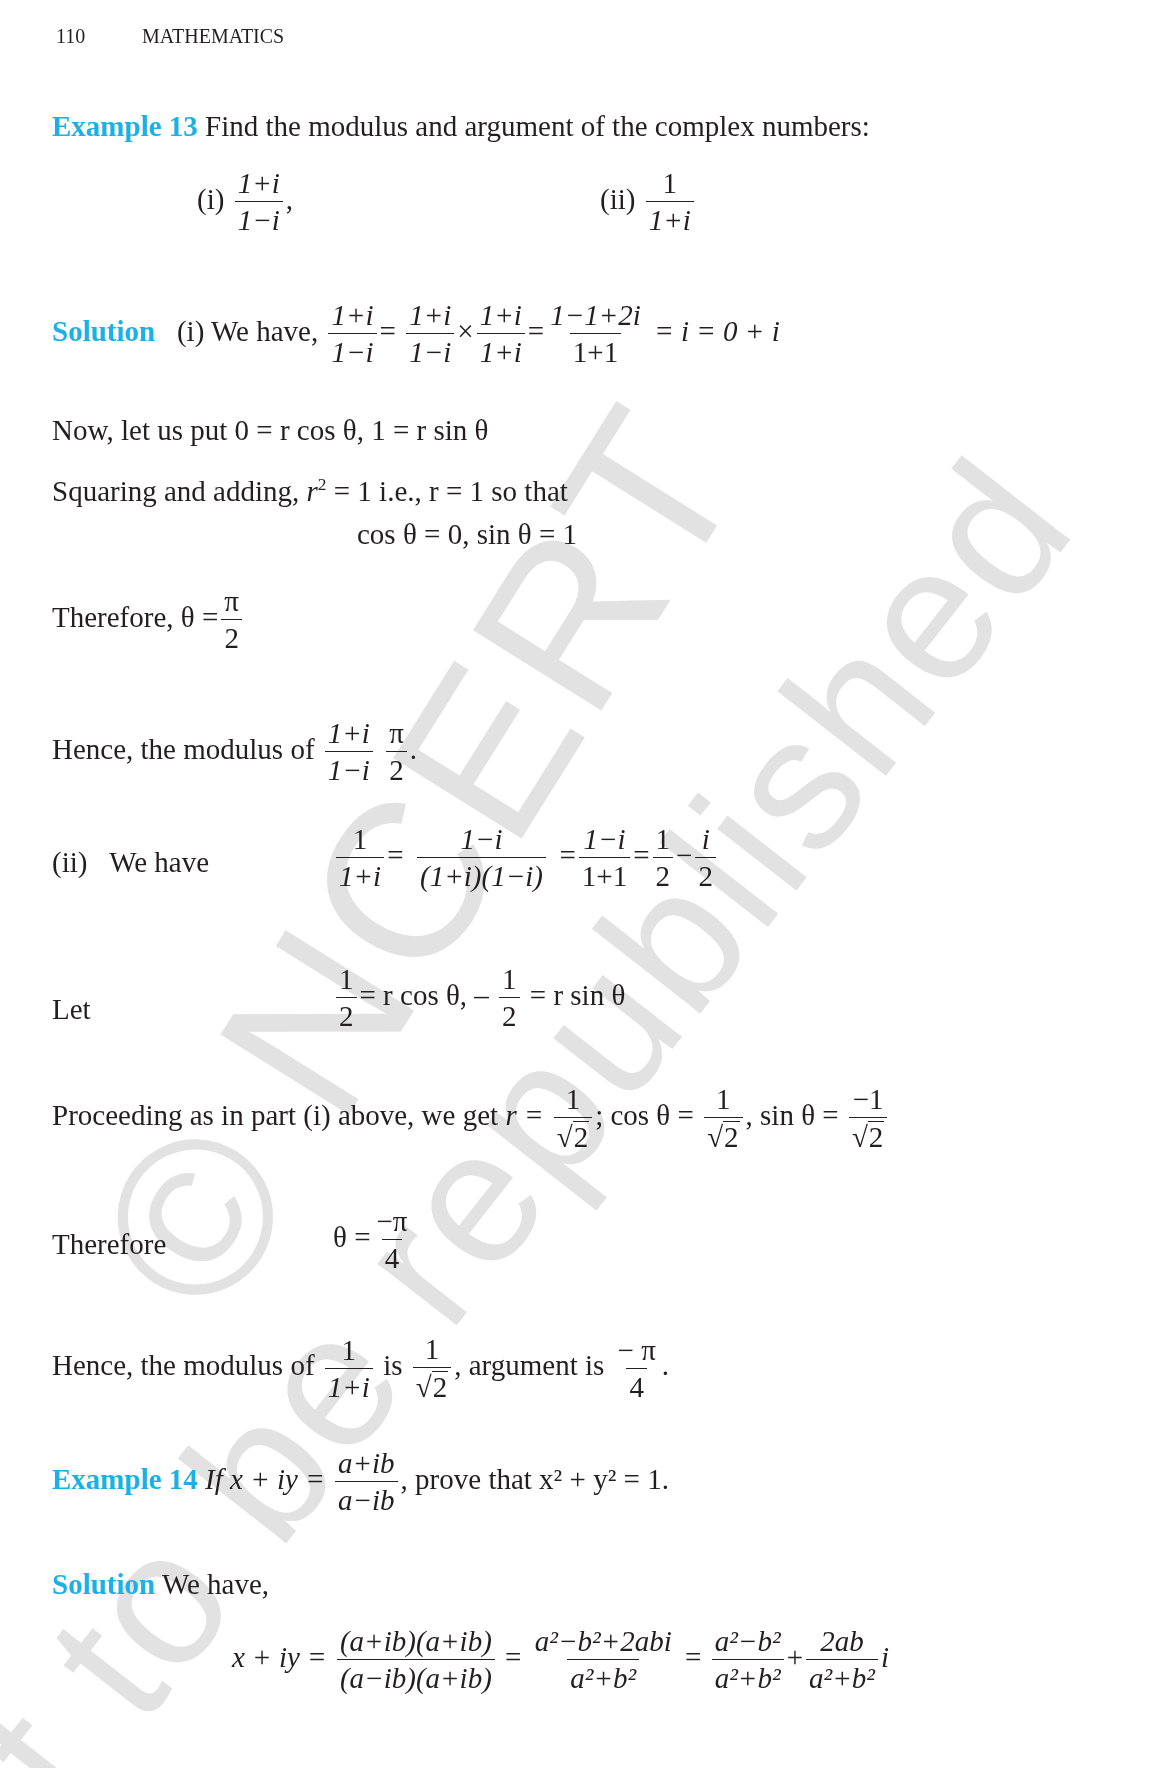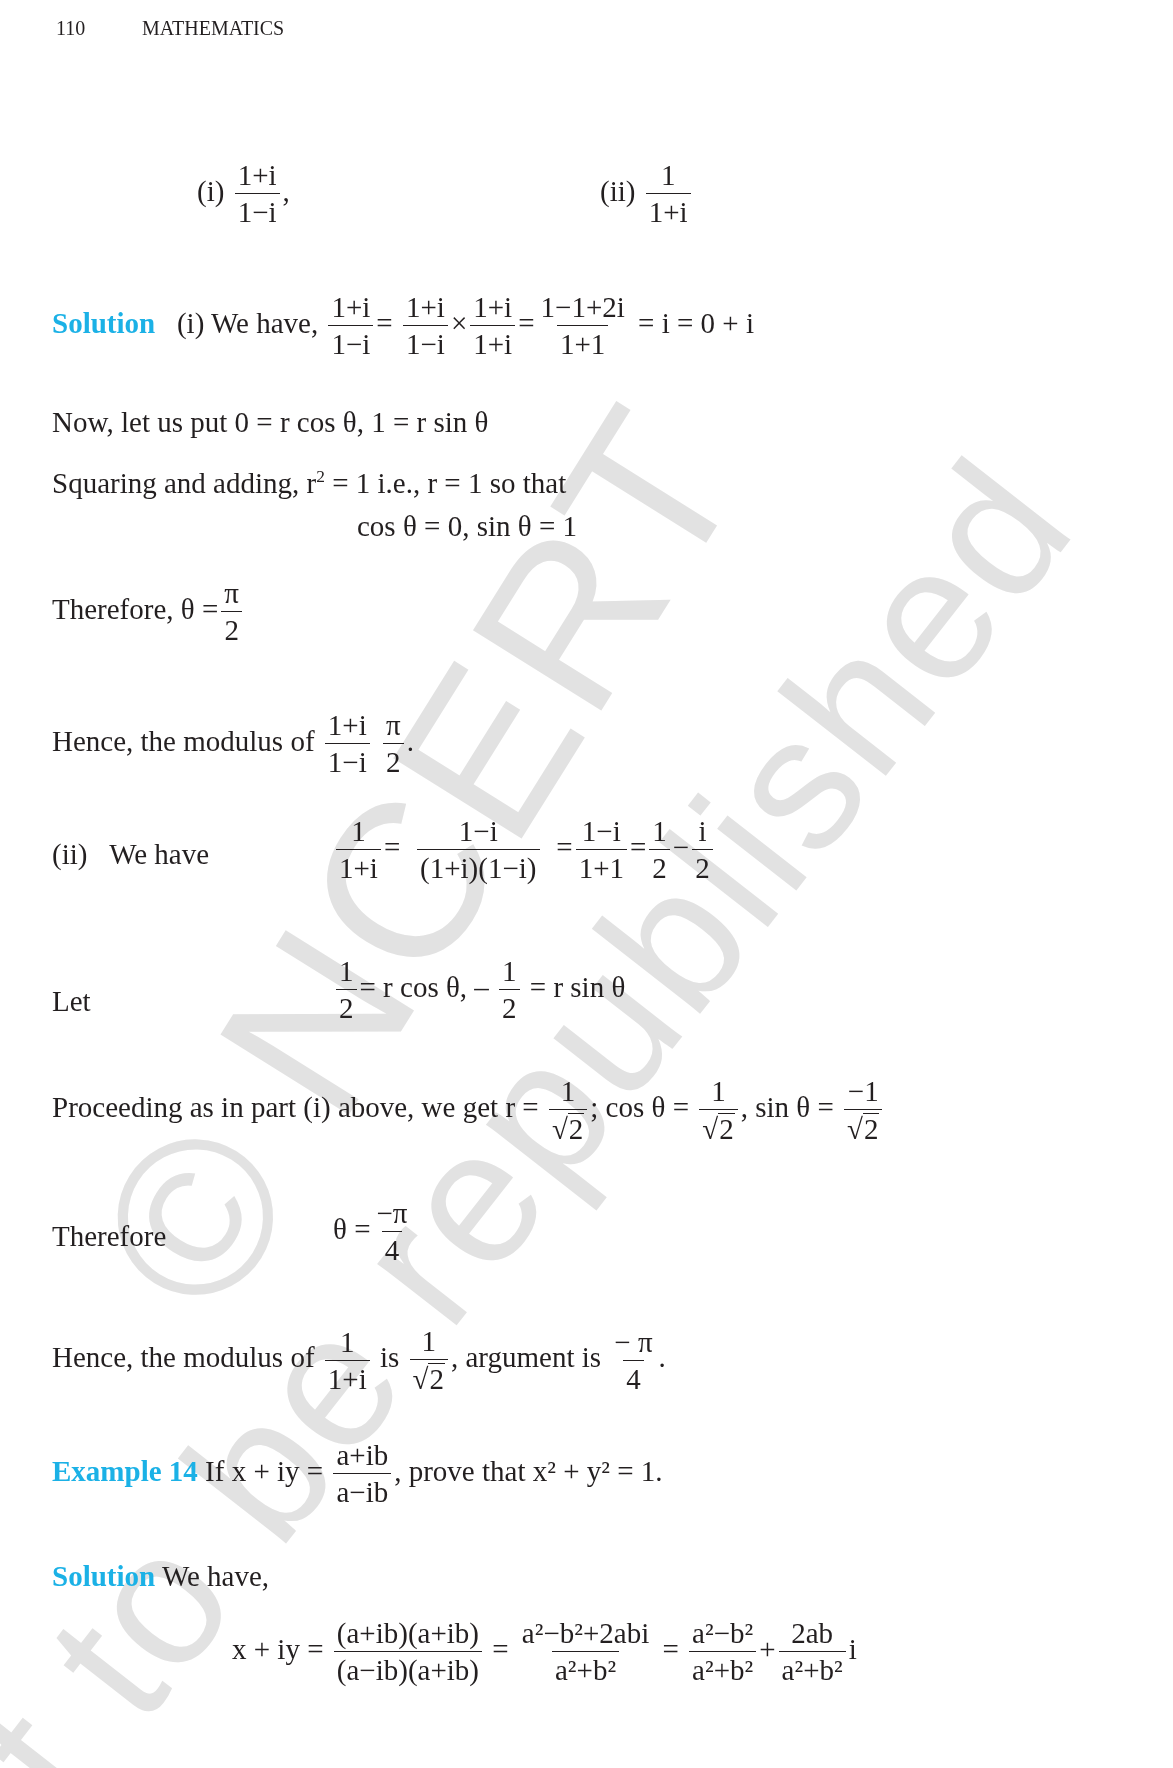--- a/index.html
+++ b/index.html
@@ -1,44 +1,48 @@
 <!DOCTYPE html>
 <html><head>
 <meta charset="utf-8">
 <style>
   html, body { margin:0; padding:0; background:#ffffff; }
   body { width:1173px; height:1768px; position:relative; overflow:hidden;
          font-family:"Liberation Serif","DejaVu Serif",serif; color:#231f20; }
   .wm { position:absolute; font-family:"Liberation Sans","DejaVu Sans",sans-serif;
         color:#e2e2e2; font-size:200px; white-space:nowrap; transform-origin:left bottom;
         z-index:0; pointer-events:none; letter-spacing:4px; }
-  .content { position:absolute; left:0; top:0; width:1173px; height:1394px; z-index:1; }
+  .content { position:absolute; left:0; top:8px; width:1173px; height:1394px; z-index:1; }
   .abs { position:absolute; white-space:nowrap; font-size:29px; line-height:1; }
   .hdr { font-size:20px; }
   .blue { color:#1bb1e6; font-weight:bold; }
-  .it { }
+  .it { font-style:italic; }
   .frac { display:inline-flex; flex-direction:column; align-items:center; vertical-align:middle;
           margin:0 3px; }
   .frac .num { padding:0 3px 3px 3px; line-height:1.05; }
   .frac .den { border-top:1.5px solid #231f20; padding:3px 3px 0 3px; line-height:1.05; }
   .rt { display:inline-flex; align-items:flex-end; }
   .rt .rad { border-top:1.5px solid #231f20; padding:0 1px; }
   sup { font-size:0.6em; }
 </style>
 </head>
 <body>
 
 <div class="wm" style="left:260px; top:1100px; transform:rotate(-58deg); font-size:220px;">© NCERT</div>
 <div class="wm" style="left:-30px; top:1800px; transform:rotate(-52deg); font-size:190px;">not to be republished</div>
 
 <div class="content">
 
   <div class="abs hdr" style="left:56px; top:18px;">110</div>
   <div class="abs hdr" style="left:142px; top:18px;">MATHEMATICS</div>
 
+  <div class="abs" style="left:52px; top:104px;">
+    <span class="blue">Example 13</span>
+    <span>Find the modulus and argument of the complex numbers:</span>
+  </div>
 
   <div class="abs" style="left:197px; top:160px;">
     <span>(i)</span>
     <span class="frac">
         <span class="num it">1+i</span>
         <span class="den it">1−i</span>
       </span><span>,</span>
   </div>
   <div class="abs" style="left:600px; top:160px;">
     <span>(ii)</span>

